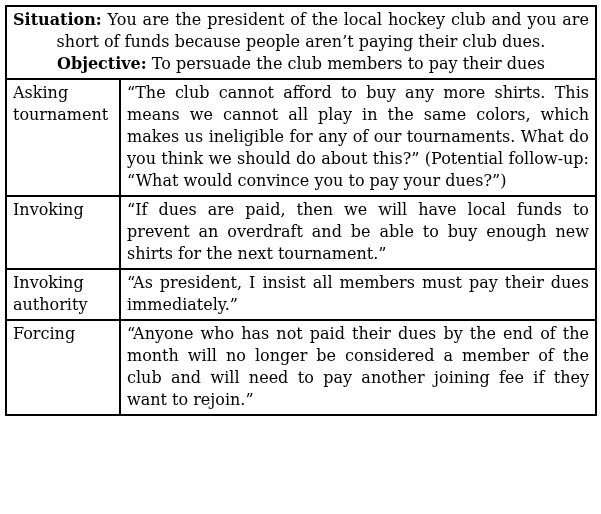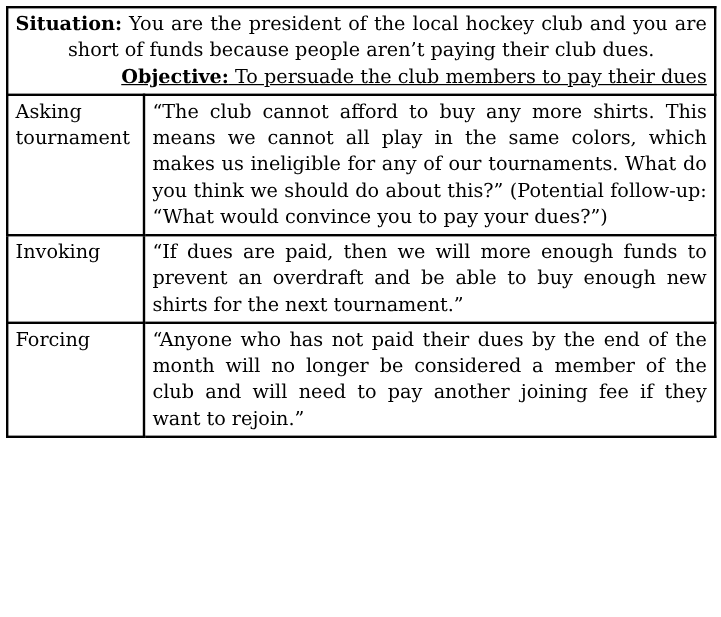--- a/index.html
+++ b/index.html
@@ -32,22 +32,21 @@
   }
   col.c-tactic { width: 114px; }
   col.c-usage  { width: 476px; }
 
   .situation-cell p { margin: 0; }
   .situation-para {
     text-align: justify;
     text-align-last: center;
   }
   .objective-para {
-    text-align: right;
-    text-decoration: underline;
+    text-align: center;
   }
   th.col-header {
     font-weight: bold;
     text-align: left;
   }
   td.tactic-cell {
     text-align: justify;
   }
   td.usage-cell {
     text-align: justify;
@@ -70,21 +69,25 @@
           <p class="situation-para"><b class="inline-label">Situation:</b> <span>You are the president of the local hockey club and you are short of funds because people aren’t paying their club dues.</span></p>
           <p class="objective-para"><b class="inline-label">Objective:</b> <span>To persuade the club members to pay their dues</span></p>
         </td>
       </tr>
       <tr>
         <td class="tactic-cell">Asking tournament</td>
         <td class="usage-cell">“The club cannot afford to buy any more shirts. This means we cannot all play in the same colors, which makes us ineligible for any of our tournaments. What do you think we should do about this?” (Potential follow-up: “What would convince you to pay your dues?”)</td>
       </tr>
       <tr>
         <td class="tactic-cell">Invoking</td>
-        <td class="usage-cell">“If dues are paid, then we will more enough funds to prevent an overdraft and be able to buy enough new shirts for the next tournament.”</td>
+        <td class="usage-cell">“If dues are paid, then we will have local funds to prevent an overdraft and be able to buy enough new shirts for the next tournament.”</td>
+      </tr>
+      <tr>
+        <td class="tactic-cell">Invoking authority</td>
+        <td class="usage-cell">“As president, I insist all members must pay their dues immediately.”</td>
       </tr>
       <tr>
         <td class="tactic-cell">Forcing</td>
         <td class="usage-cell">“Anyone who has not paid their dues by the end of the month will no longer be considered a member of the club and will need to pay another joining fee if they want to rejoin.”</td>
       </tr>
     </tbody>
   </table>
 </div>
 
 </body></html>

